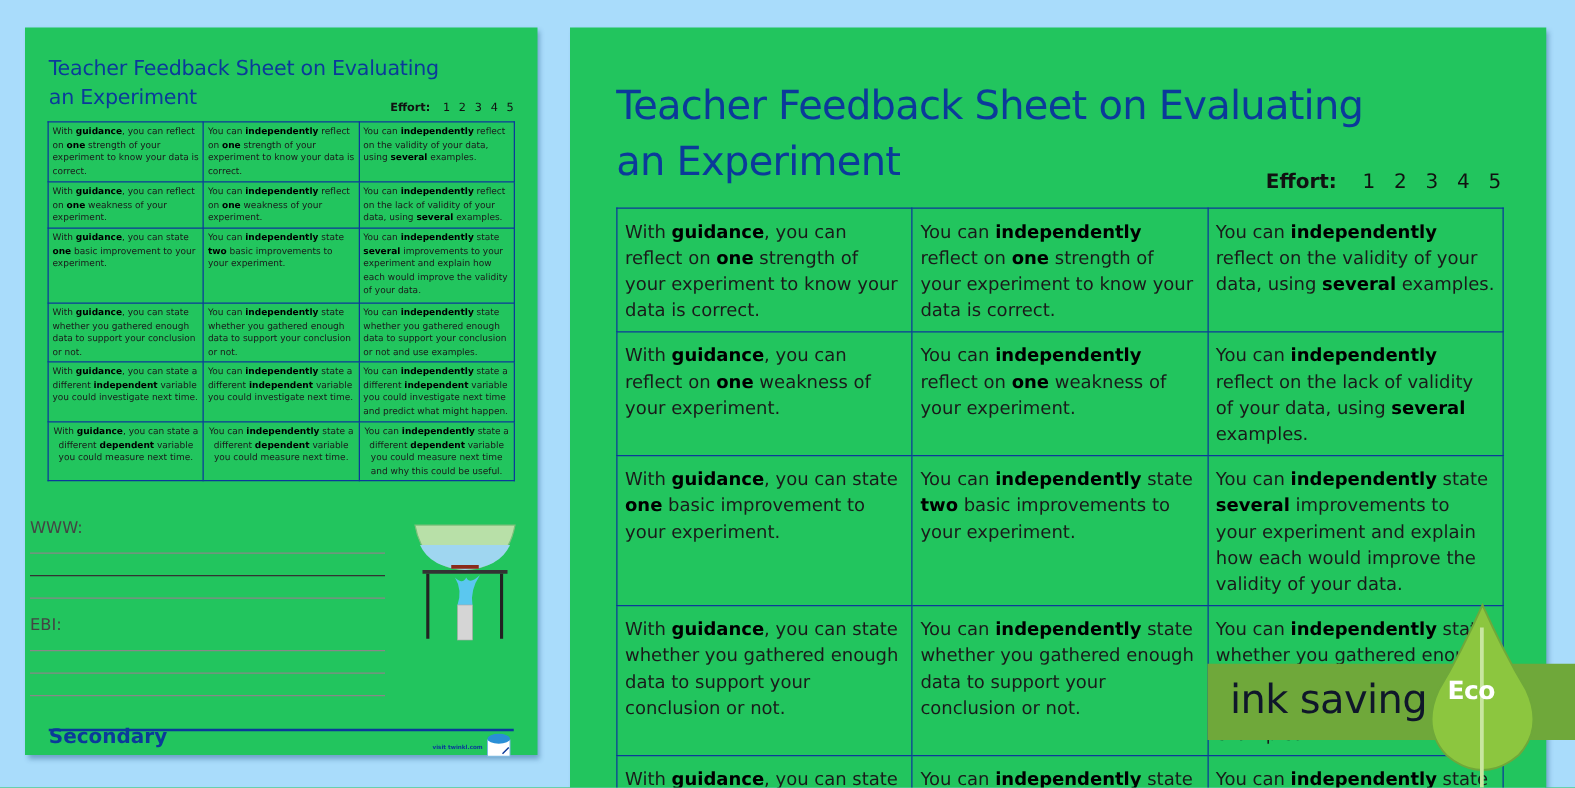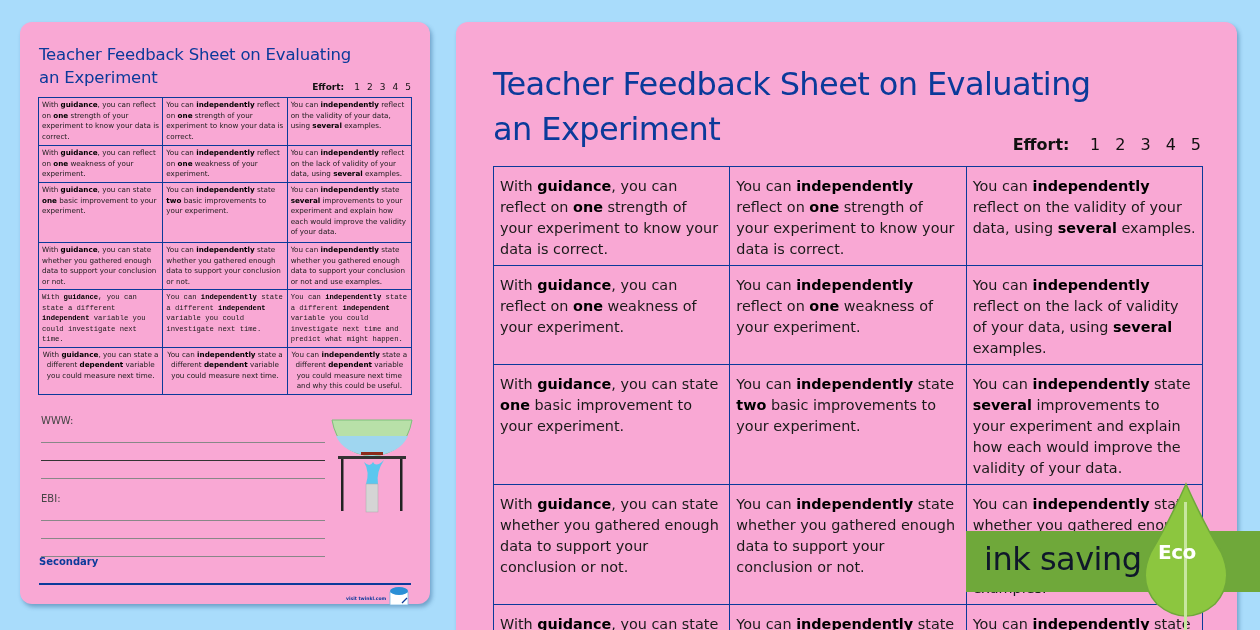--- a/index.html
+++ b/index.html
@@ -2,23 +2,22 @@
 <html><head>
 <meta charset="utf-8">
 <style>
   html, body { margin:0; padding:0; }
   body {
     width:1260px; height:630px; overflow:hidden; position:relative;
     background:#a9dcfb;
     font-family:"DejaVu Sans", sans-serif;
   }
   .page {
-    position:absolute; background:#f9a8d4;
+    position:absolute; background:#22c55e;
     box-shadow: 2px 3px 4px rgba(40,90,140,0.45);
-    border-radius: 12px;
   }
   #page-small { left:20px; top:22px; width:410px; height:582px; }
   #page-large { left:456px; top:22px; width:781px; height:640px; }
 
   .title { color:#0b3a9a; font-family:"DejaVu Sans", sans-serif; font-weight:normal; margin:0; position:absolute; }
   #page-small .title { left:19px; top:21px; font-size:16.5px; line-height:23px; letter-spacing:-0.2px; }
   #page-large .title { left:37px; top:40px; font-size:32px; line-height:45px; letter-spacing:-0.6px; }
 
   .effort { position:absolute; color:#111; font-weight:bold; white-space:nowrap;text-align:center; }
   .effort .nums span { font-weight:normal; display:inline-block; }
@@ -35,31 +34,31 @@
     border:1.5px solid #0b3a9a; vertical-align:top;margin-top:26px;
   }
   table.rubric b { font-weight:bold; color:#000; }
 
   #page-small table.rubric { left:18px; top:75px; width:374px; font-size:7.2px; line-height:10.5px; }
   #page-small table.rubric td { padding:2px 3px; }
   #page-large table.rubric { left:37px; top:144px; width:710px; font-size:14.4px; line-height:21px; }
   #page-large table.rubric td { padding:9px 6px 5px 6px; }
 
   .sm-r1 { height:48px; } .sm-r2 { height:37px; } .sm-r3 { height:60px; }
-  .sm-r4 { height:46px; } .sm-r5 { height:48px;font-family:Liberation Mono, monospace; } .sm-r6 { height:47px;text-align:center; }
+  .sm-r4 { height:46px; } .sm-r5 { height:48px; } .sm-r6 { height:47px;text-align:center; }
   .lg-r1 { height:83px; } .lg-r2 { height:64px; } .lg-r3 { height:106px; }
   .lg-r4 { height:84px; } .lg-r5 { height:84px; }
 
-  .lines { position:absolute; left:21px; top:393px; width:284px; font-size:10px; color:#444; }
+  .lines { position:absolute; left:4px; top:393px; width:284px; font-size:13px; color:#444; }
   .lines .lbl { height:10px; }
   .lines .ln { height:1px; background:#888; margin-top:17px; }
   .lines .ln.dark { background:#333; }
 
   .footer-line { position:absolute; left:19px; top:561px; width:372px; height:2px; background:#0b3a9a; }
-  .footer-text { position:absolute; left:19px; top:534px; font-size:10px; color:#0b3a9a; font-weight:bold; }
+  .footer-text { position:absolute; left:19px; top:557px; font-size:16px; color:#0b3a9a; font-weight:bold; }
   .footer-url { position:absolute; left:326px; top:574px; font-size:4.5px; color:#0b3a9a; font-weight:bold; }
   .twinkl-logo { position:absolute; left:368px; top:564px; width:22px; height:20px; }
 
   .illus { position:absolute; left:308px; top:392px; width:88px; height:100px; }
 
   .eco-band {
     position:absolute; left:966px; top:531px; width:294px; height:61px;
     background:#6fa83a;
   }
   .eco-text {

